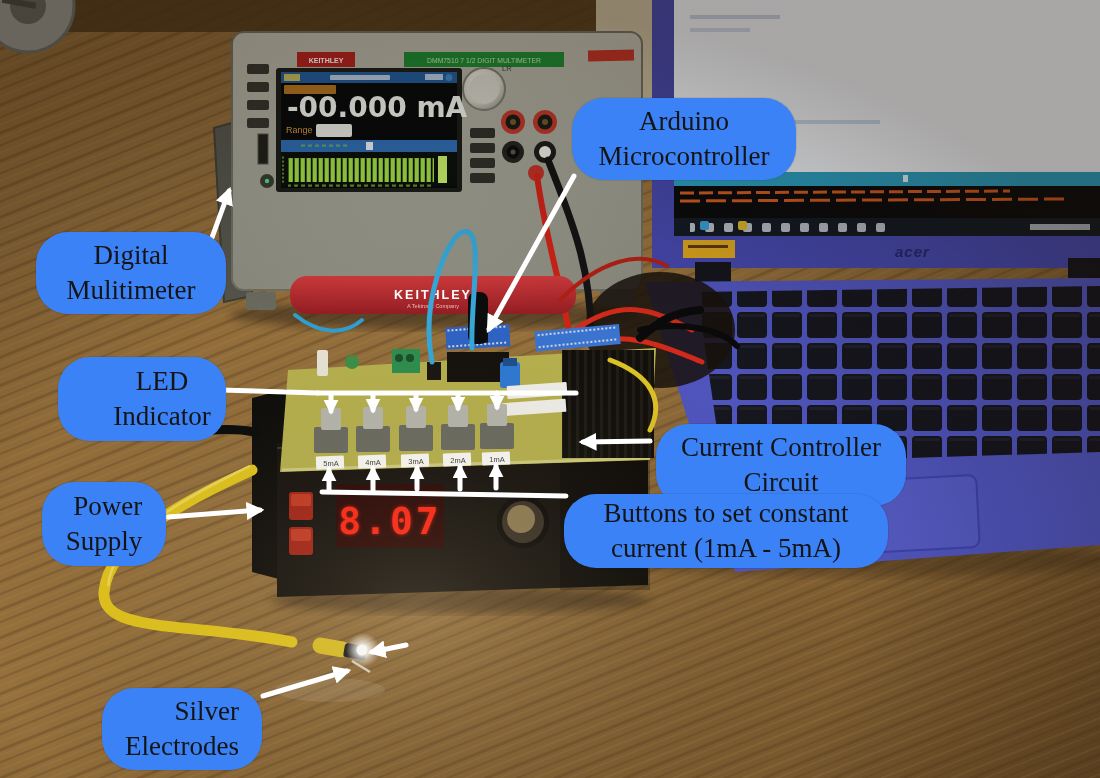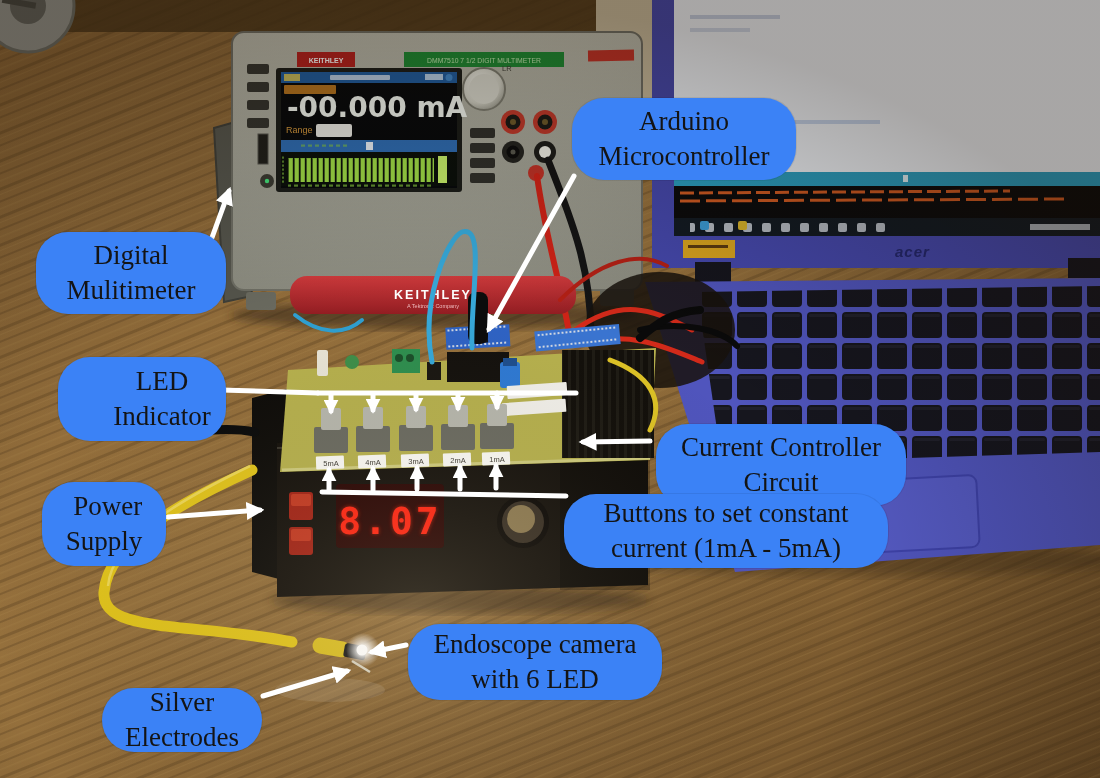--- a/index.html
+++ b/index.html
@@ -357,17 +357,15 @@
 <div class="label" style="left:572px;top:98px;width:224px;height:82px;">Arduino
 Microcontroller</div>
 <div class="label" style="left:58px;top:357px;width:128px;height:84px;padding-left:40px;">LED
 Indicator</div>
 <div class="label" style="left:656px;top:380px;width:250px;height:82px;margin-top:44px;">Current Controller
 Circuit</div>
 <div class="label" style="left:42px;top:482px;width:124px;height:84px;text-align:right;">Power
 Supply</div>
 <div class="label" style="left:564px;top:494px;width:304px;height:74px;padding:0 10px;">Buttons to set constant
 current (1mA - 5mA)</div>
-<div class="label" style="left:408px;top:624px;width:254px;height:76px;">Endoscope camera
-with 6 LED</div>
-<div class="label" style="left:102px;top:688px;width:160px;height:64px;">Silver
+<div class="label" style="left:102px;top:688px;width:160px;height:82px;text-align:right;">Silver
 Electrodes</div>
 </div>
 
 </body></html>

